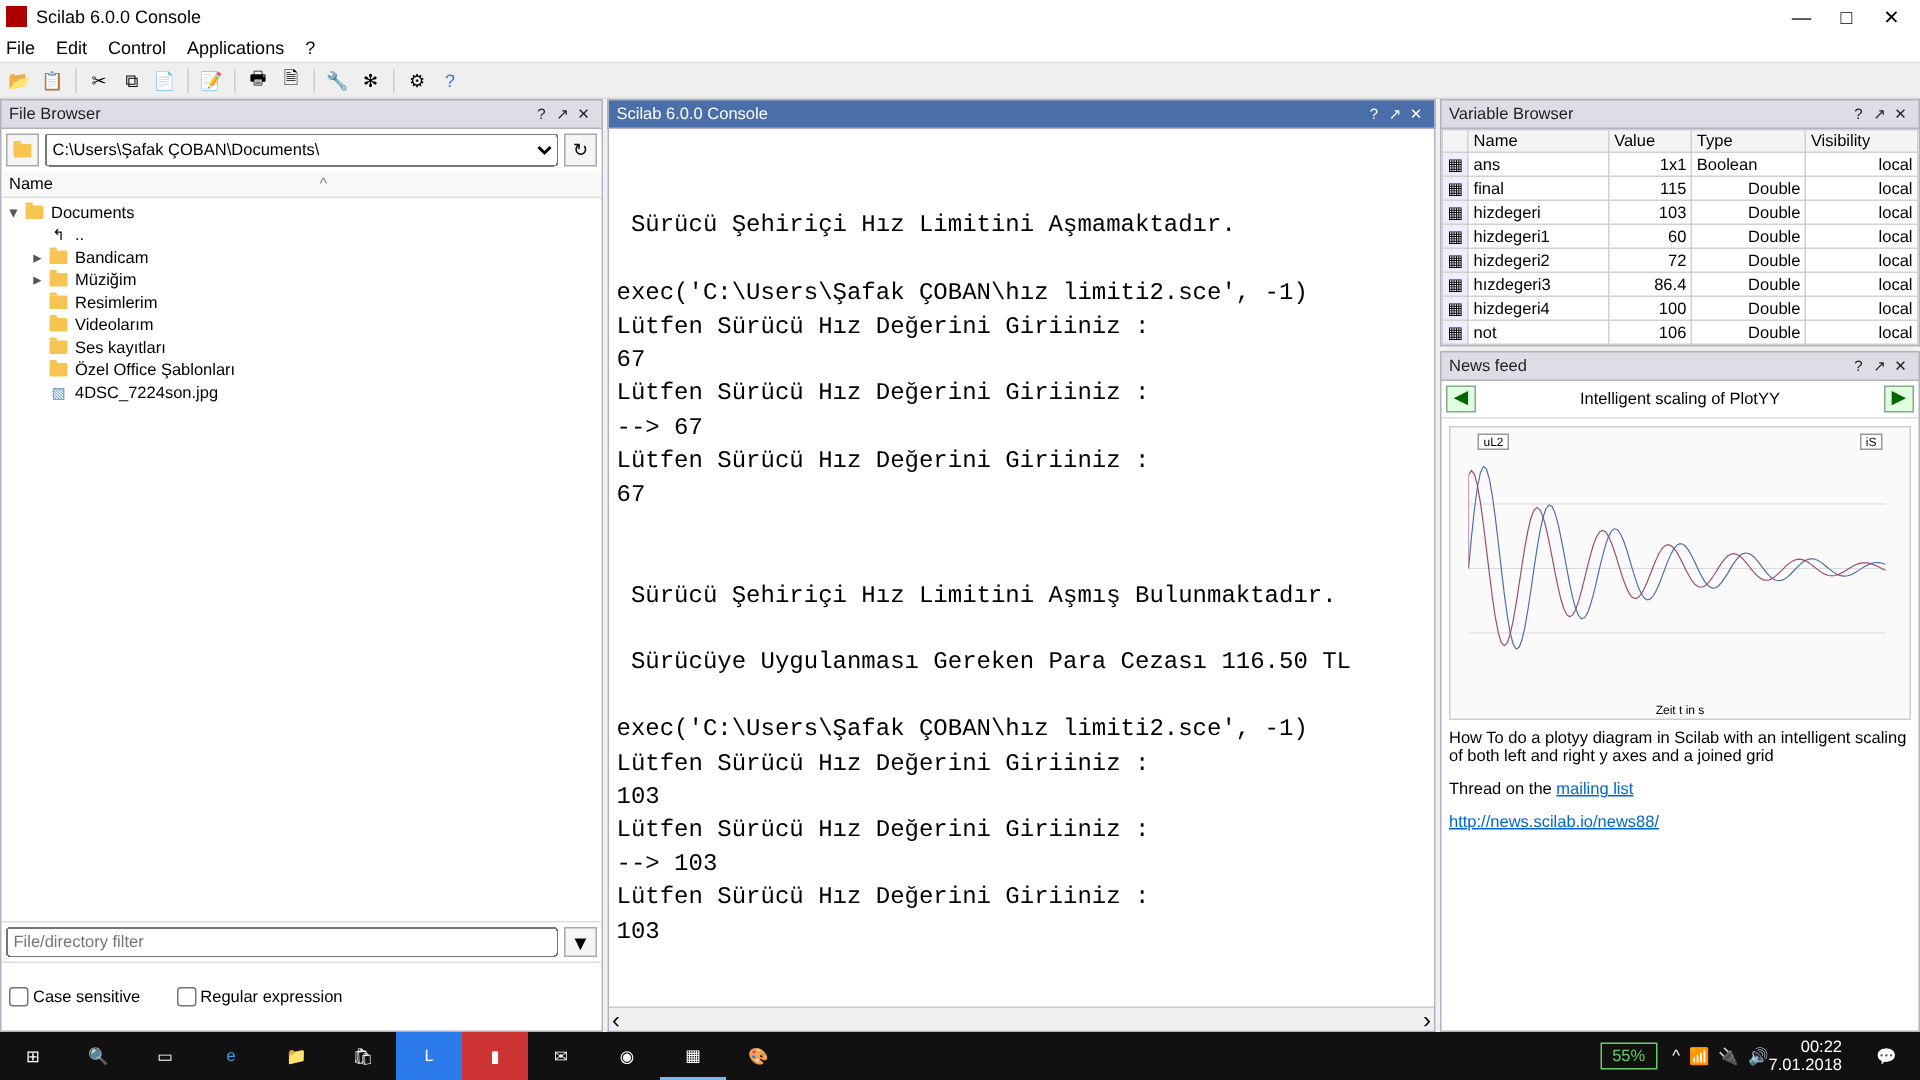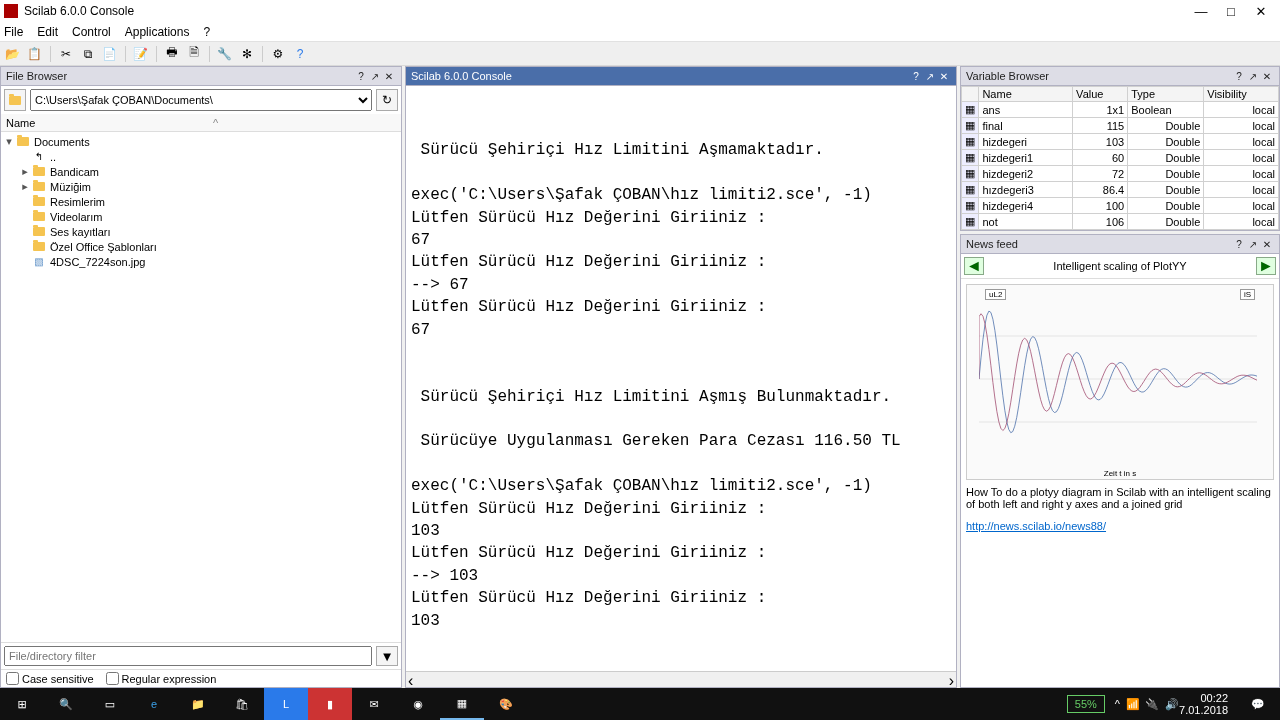--- a/index.html
+++ b/index.html
@@ -27,21 +27,21 @@
 .fb-path .upbtn, .fb-path .refresh { width: 22px; height: 22px; border: 1px solid #aaa; background: #f5f5f5; display:flex;align-items:center;justify-content:center;font-size:12px;}
 .fb-path select { flex: 1; height: 22px; font-size: 11px; }
 .fb-namehdr { height: 18px; background: #f8f8f8; border-bottom: 1px solid #ddd; padding: 0 5px; font-size: 11px; display:flex;align-items:center;}
 .fb-tree { flex: 1; overflow: auto; font-size: 11px; padding: 2px; }
 .tree-row { display: flex; align-items: center; height: 15px; }
 .tree-row .exp { width: 12px; text-align: center; color: #555; }
 .tree-row .fico { width: 16px; height: 12px; margin-right: 3px; display:flex;align-items:center;justify-content:center;font-size:10px;}
 .fb-filter { display: flex; padding: 3px; gap: 4px; border-top: 1px solid #ddd; }
 .fb-filter input[type=text] { flex: 1; height: 20px; font-size: 11px; padding: 5px 3px; }
 .fb-filter .fbtn { width: 22px; border: 1px solid #aaa; background: #f5f5f5; }
-.fb-checks { padding: 2px 5px; font-size: 11px; display: flex; gap: 12px; border-top: 1px solid #ddd; }
+.fb-checks { padding: 16px 5px; font-size: 11px; display: flex; gap: 24px; border-top: 1px solid #ddd; }
 .fb-checks label { display: flex; align-items: center; gap: 3px; }
 .console-body { flex: 1; padding: 5px; font-family: Liberation Mono, monospace; font-size: 16px; line-height: 1.4; overflow-y: scroll; white-space: pre; position: relative; margin-top: 26px; }
 .console-scroll-h { height: 16px; border-top: 1px solid #ccc; background: #f0f0f0; position: relative; }
 .vb-table { width: 100%; border-collapse: collapse; font-size: 11px; }
 .vb-table th, .vb-table td { border: 1px solid #d0d0d0; padding: 1px 3px; height: 15px; }
 .vb-table th { background: #f4f4f4; text-align: left; font-weight: normal; }
 .vb-table td.v-val { text-align: right; }
 .vb-ico { width: 16px; background:#eef;}
 .newsfeed { display: flex; flex-direction: column; }
 .nf-nav { display: flex; align-items: center; padding: 3px; border-bottom: 1px solid #ddd; }
@@ -349,20 +349,23 @@
               <line x1="0" y1="135" x2="280" y2="135"></line>
             </g>
             <path id="wave1" fill="none" stroke="#4a6ea9" stroke-width="0.8" d="M0,90 L0,90.0 L2,67.9 L4,48.5 L6,33.3 L8,23.2 L10,18.9 L12,20.4 L14,27.4 L16,39.1 L18,54.4 L20,71.9 L22,90.1 L24,107.5 L26,122.8 L28,134.9 L30,142.8 L32,146.2 L34,145.0 L36,139.4 L38,130.2 L40,118.1 L42,104.3 L44,89.9 L46,76.1 L48,64.0 L50,54.5 L52,48.3 L54,45.6 L56,46.6 L58,51.0 L60,58.3 L62,67.9 L64,78.8 L66,90.1 L68,101.0 L70,110.6 L72,118.1 L74,123.0 L76,125.1 L78,124.3 L80,120.8 L82,115.0 L84,107.5 L86,98.8 L88,89.8 L90,81.3 L92,73.7 L94,67.8 L96,63.9 L98,62.3 L100,62.9 L102,65.7 L104,70.3 L106,76.2 L108,83.1 L110,90.2 L112,96.9 L114,102.9 L116,107.5 L118,110.6 L120,111.9 L122,111.4 L124,109.2 L126,105.6 L128,100.8 L130,95.5 L132,89.9 L134,84.5 L136,79.8 L138,76.1 L140,73.7 L142,72.7 L144,73.1 L146,74.8 L148,77.7 L150,81.4 L152,85.7 L154,90.1 L156,94.4 L158,98.1 L160,101.0 L162,102.9 L164,103.7 L166,103.4 L168,102.0 L170,99.7 L172,96.7 L174,93.4 L176,89.9 L178,86.5 L180,83.6 L182,81.3 L184,79.8 L186,79.2 L188,79.5 L190,80.5 L192,82.3 L194,84.7 L196,87.3 L198,90.1 L200,92.7 L202,95.1 L204,96.9 L206,98.0 L208,98.5 L210,98.3 L212,97.5 L214,96.0 L216,94.2 L218,92.1 L220,89.9 L222,87.8 L224,86.0 L226,84.6 L228,83.6 L230,83.3 L232,83.4 L234,84.1 L236,85.2 L238,86.7 L240,88.4 L242,90.1 L244,91.7 L246,93.2 L248,94.3 L250,95.0 L252,95.3 L254,95.2 L256,94.7 L258,93.8 L260,92.6 L262,91.3 L264,89.9 L266,88.6 L268,87.5 L270,86.6 L272,86.0 L274,85.8 L276,85.9 L278,86.3 L280,87.0"></path>
             <path id="wave2" fill="none" stroke="#a04a6e" stroke-width="0.8" d="M0,90 L0,24.8 L2,21.7 L4,24.3 L6,32.0 L8,44.0 L10,59.1 L12,76.1 L14,93.5 L16,109.9 L18,124.0 L20,134.8 L22,141.6 L24,143.9 L26,141.9 L28,135.8 L30,126.3 L32,114.3 L34,100.9 L36,87.2 L38,74.2 L40,63.1 L42,54.6 L44,49.2 L46,47.4 L48,49.0 L50,53.8 L52,61.3 L54,70.8 L56,81.4 L58,92.3 L60,102.5 L62,111.3 L64,118.0 L66,122.2 L68,123.7 L70,122.4 L72,118.6 L74,112.6 L76,105.1 L78,96.7 L80,88.2 L82,80.1 L84,73.1 L86,67.8 L88,64.5 L90,63.4 L92,64.4 L94,67.5 L96,72.2 L98,78.1 L100,84.7 L102,91.5 L104,97.9 L106,103.3 L108,107.5 L110,110.1 L112,111.0 L114,110.2 L116,107.8 L118,104.1 L120,99.4 L122,94.2 L124,88.8 L126,83.8 L128,79.4 L130,76.1 L132,74.1 L134,73.4 L136,74.0 L138,75.9 L140,78.9 L142,82.6 L144,86.7 L146,91.0 L148,94.9 L150,98.4 L152,101.0 L154,102.6 L156,103.1 L158,102.6 L160,101.1 L162,98.8 L164,95.8 L166,92.6 L168,89.2 L170,86.1 L172,83.4 L174,81.3 L176,80.1 L178,79.6 L180,80.1 L182,81.2 L184,83.1 L186,85.4 L188,88.0 L190,90.6 L192,93.1 L194,95.2 L196,96.8 L198,97.9 L200,98.2 L202,97.9 L204,96.9 L206,95.5 L208,93.6 L210,91.6 L212,89.5 L214,87.5 L216,85.9 L218,84.6 L220,83.8 L222,83.5 L224,83.8 L226,84.5 L228,85.7 L230,87.1 L232,88.8 L234,90.4 L236,92.0 L238,93.3 L240,94.3 L242,94.9 L244,95.1 L246,94.9 L248,94.3 L250,93.4 L252,92.3 L254,91.0 L256,89.7 L258,88.5 L260,87.4 L262,86.6 L264,86.1 L266,86.0 L268,86.1 L270,86.6 L272,87.3 L274,88.2 L276,89.2 L278,90.3 L280,91.2"></path>
           </svg>
           <div style="position:absolute;left:18px;top:4px;border:1px solid #999;background:#fff;font-size:8px;padding:0 3px">uL2</div>
           <div style="position:absolute;right:18px;top:4px;border:1px solid #999;background:#fff;font-size:8px;padding:0 3px">iS</div>
           <div style="position:absolute;bottom:1px;width:100%;text-align:center;font-size:8px">Zeit t in s</div>
         </div>
         <p>How To do a plotyy diagram in Scilab with an intelligent scaling of both left and right y axes and a joined grid</p>
+        <p style="margin-top:10px">
+          <span>Thread on the </span><a href="#">mailing list</a>
+        </p>
         <p style="margin-top:10px"><a href="#">http://news.scilab.io/news88/</a></p>
       </div>
     </div>
   </div>
 </div>
 
 <div class="taskbar">
   <div class="tb-item">⊞</div>
   <div class="tb-item">🔍</div>
   <div class="tb-item">▭</div>

